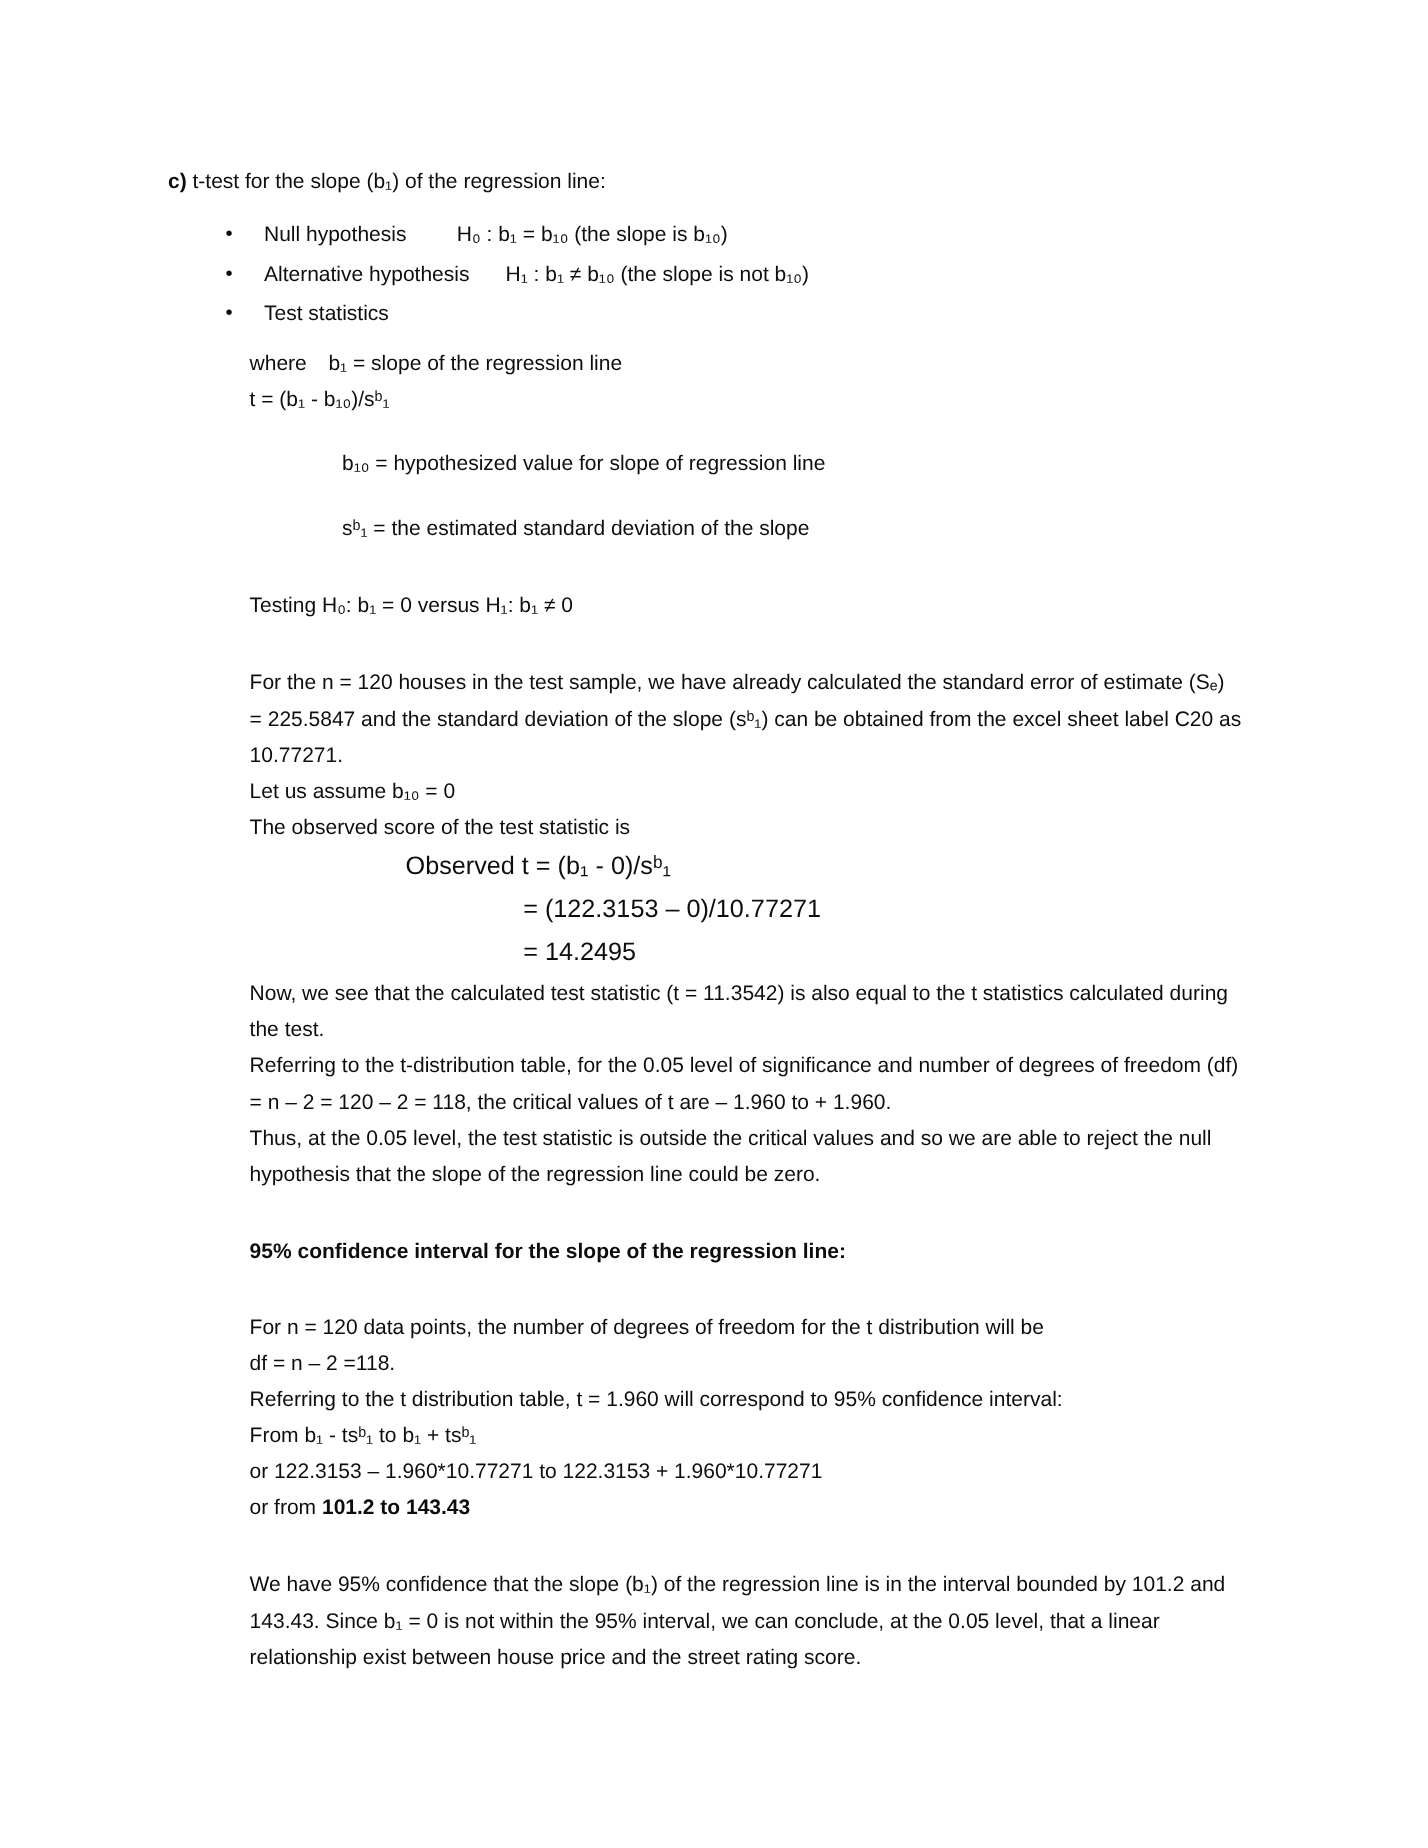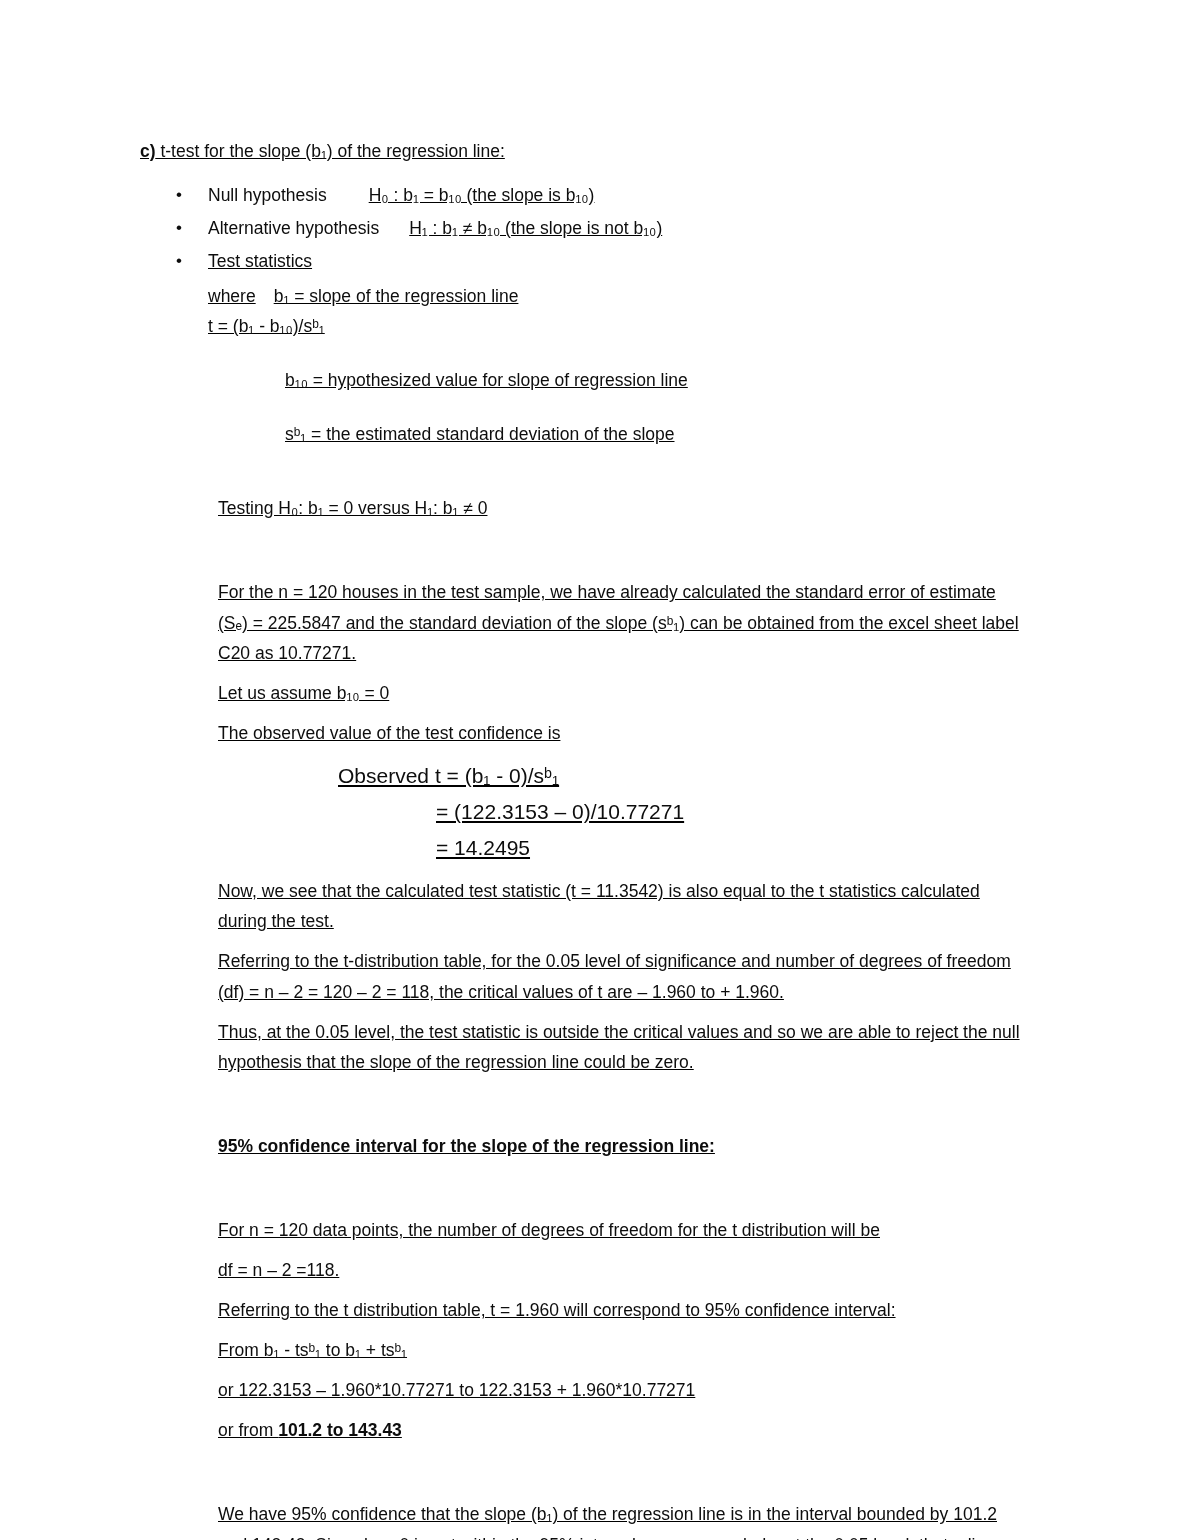--- a/index.html
+++ b/index.html
@@ -14,41 +14,40 @@
     color: #000000;
     overflow: hidden;
   }
   .page {
     position: relative;
     width: 1190px;
     height: 1540px;
     background: #ffffff;
     box-sizing: border-box;
     padding: 140px 155px 0 140px;
-    text-decoration: underline;
   }
   .doc-body {
     font-size: 17.5px;
     line-height: 1.0;
     color: #0d0d0d;
   }
   
   .intro-line {
     margin: 0 0 18px 0;
     padding-left: 0;
     font-size: 17.5px;
     line-height: 1.35;
   }
   .intro-line .lead {
     font-weight: bold;
   }
   
   ul.bullets {
     list-style: none;
-    margin: 0;
+    margin: 12px;
     padding: 0;
   }
   ul.bullets > li {
     position: relative;
     padding-left: 68px;
     margin: 0 0 6px 0;
     line-height: 1.55;
     font-size: 17.5px;
   }
   ul.bullets > li::before {
@@ -72,21 +71,21 @@
   }
   .where-gap { display: inline-block; width: 18px; }
   .deep-indent {
     padding-left: 77px;
     margin-top: 24px;
   }
   .para {
     padding-left: 68px;
     font-size: 17.5px;
     line-height: 1.72;
-    margin: 10px;
+    margin: 0;
     max-width: 845px;
   }
   .spacer-md { height: 34px; }
   .center-block {
     padding-left: 198px;
     font-size: 21px;
     line-height: 1.72;
   }
   .center-block .deeper {
     padding-left: 98px;
@@ -125,21 +124,21 @@
     </div>
 
     <div class="spacer-md"></div>
 
     <div class="para">Testing H₀: b₁ = 0 versus H₁: b₁ ≠ 0</div>
 
     <div class="spacer-md"></div>
 
     <div class="para">For the n = 120 houses in the test sample, we have already calculated the standard error of estimate (Sₑ) = 225.5847 and the standard deviation of the slope (sᵇ₁) can be obtained from the excel sheet label C20 as 10.77271.</div>
     <div class="para">Let us assume b₁₀ = 0</div>
-    <div class="para">The observed value of the test confidence is</div>
+    <div class="para">The observed score of the test statistic is</div>
 
     <div class="center-block">
       <div>Observed t = (b₁ - 0)/sᵇ₁</div>
       <div class="deeper">= (122.3153 – 0)/10.77271</div>
       <div class="deeper">= 14.2495</div>
     </div>
 
     <div class="para">Now, we see that the calculated test statistic (t = 11.3542) is also equal to the t statistics calculated during the test.</div>
     <div class="para">Referring to the t-distribution table, for the 0.05 level of significance and number of degrees of freedom (df) = n – 2 = 120 – 2 = 118, the critical values of t are – 1.960 to + 1.960.</div>
     <div class="para">Thus, at the 0.05 level, the test statistic is outside the critical values and so we are able to reject the null hypothesis that the slope of the regression line could be zero.</div>

